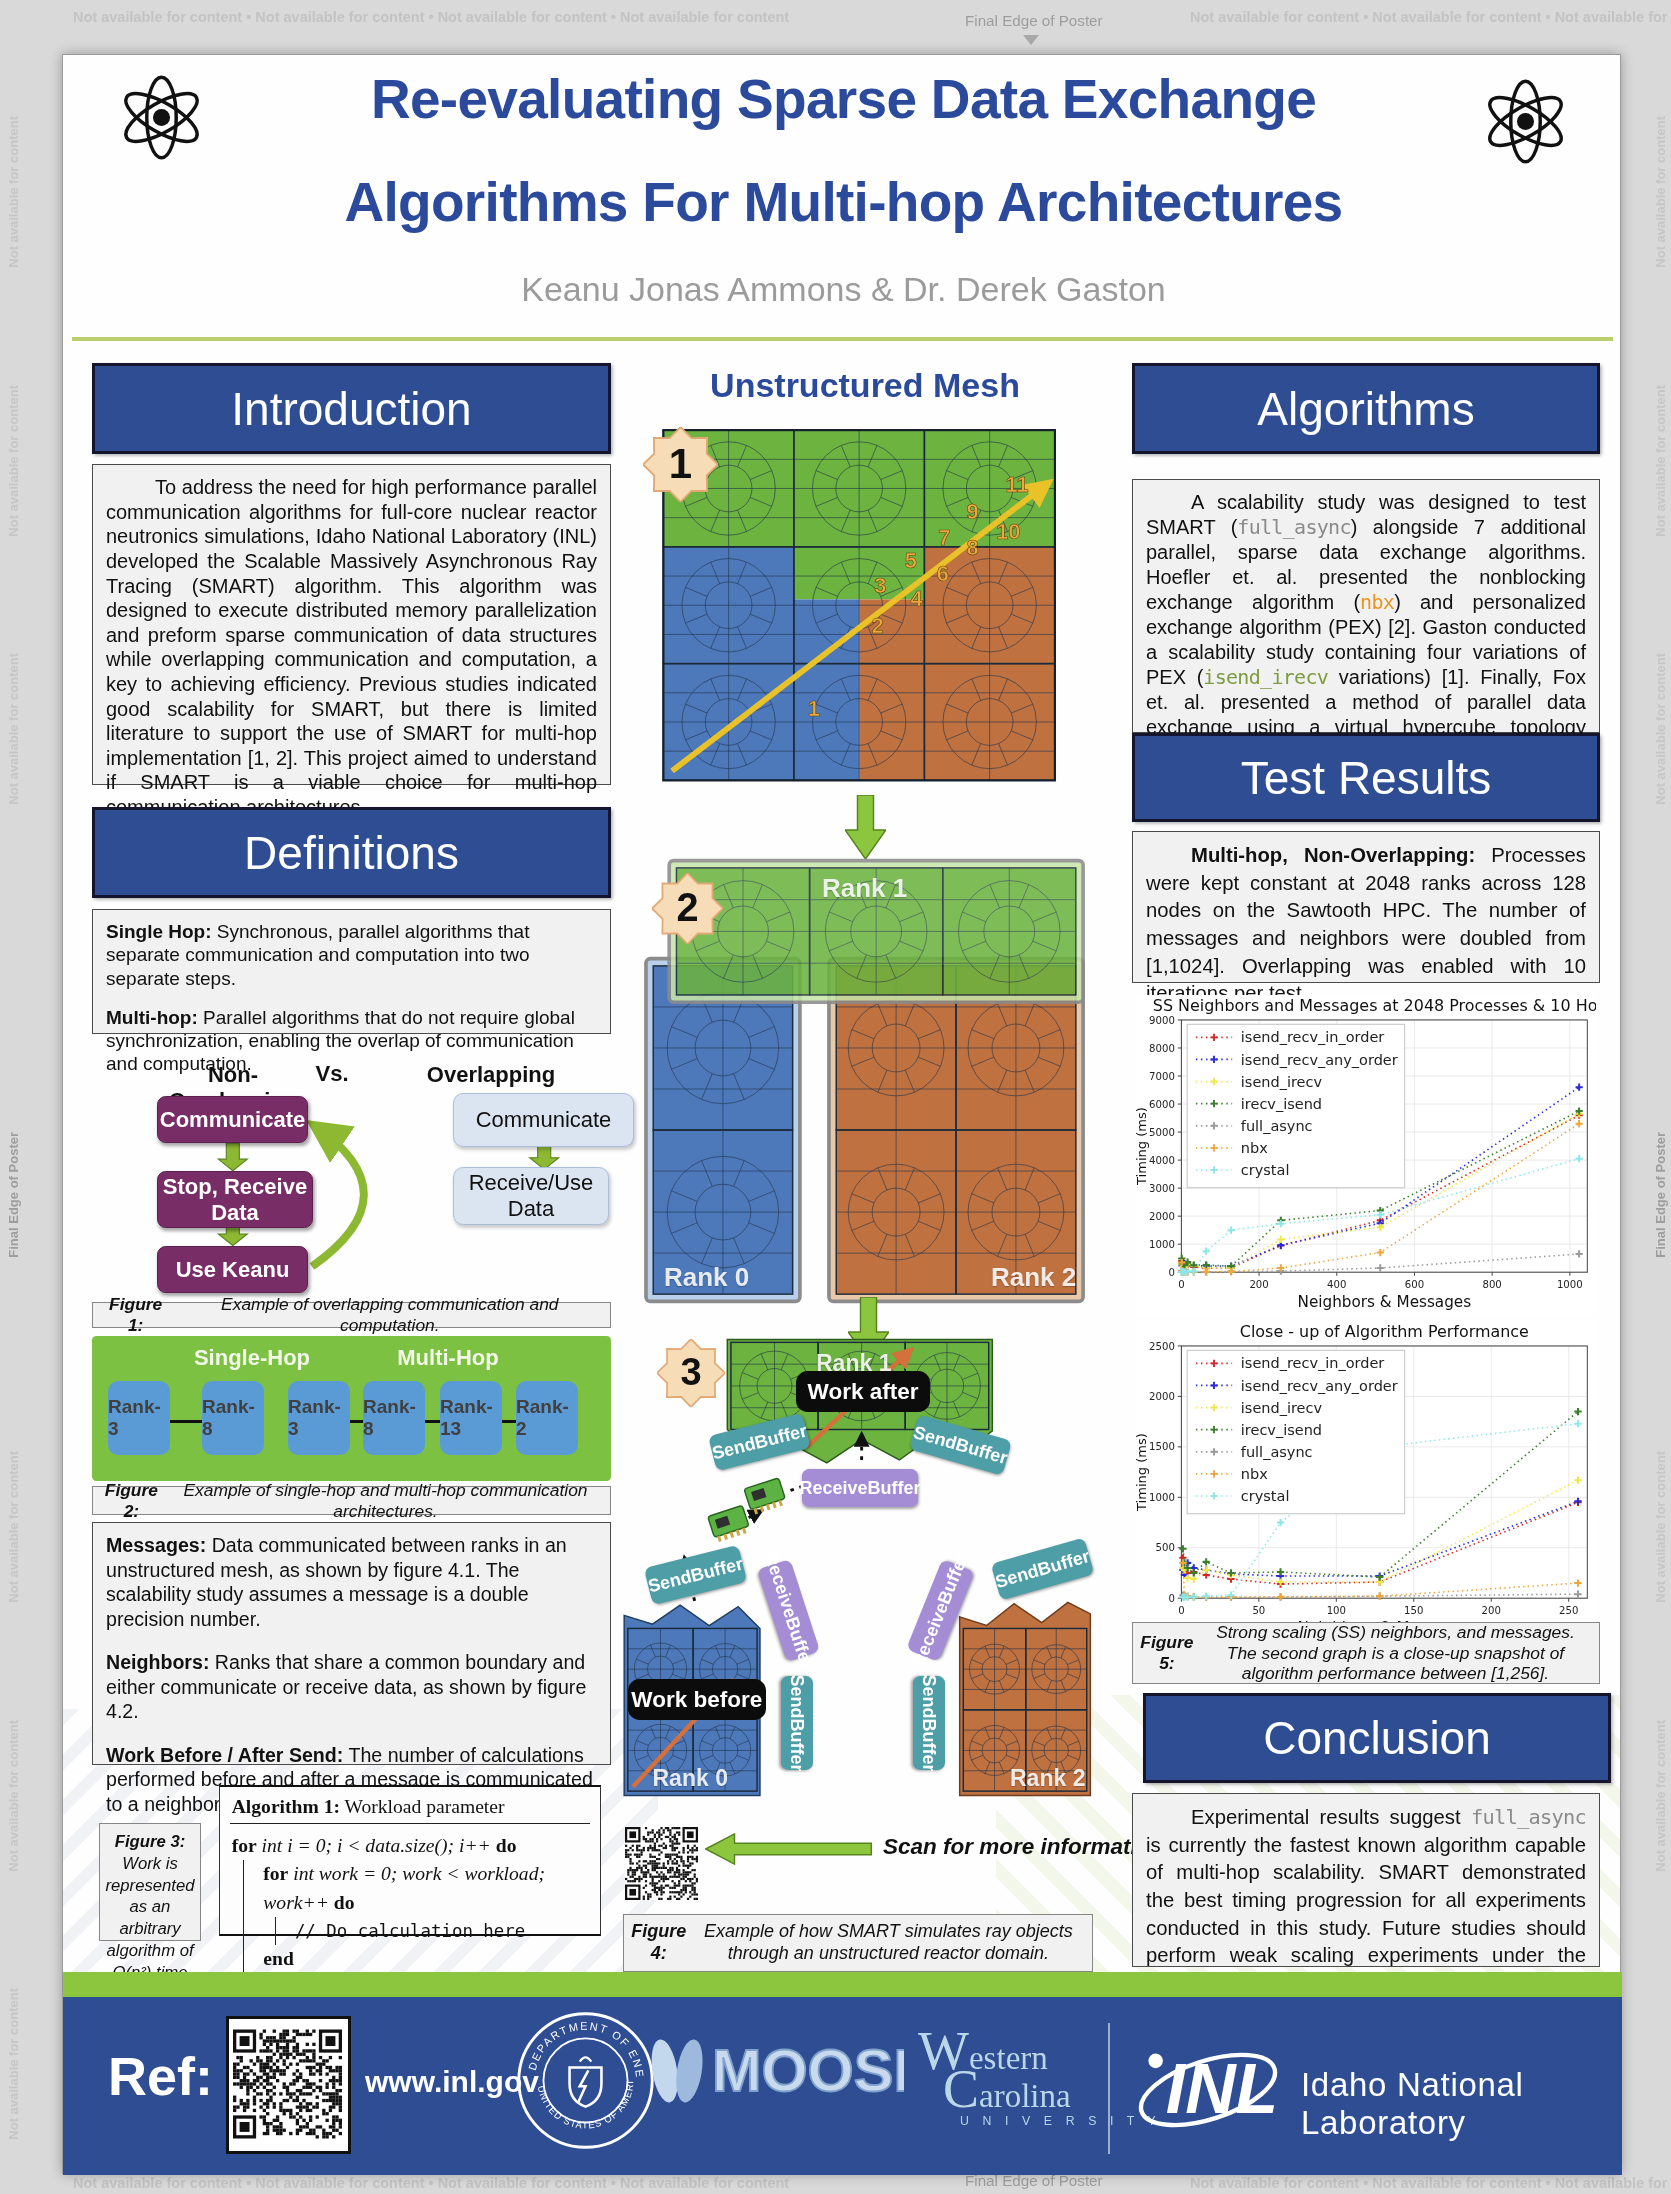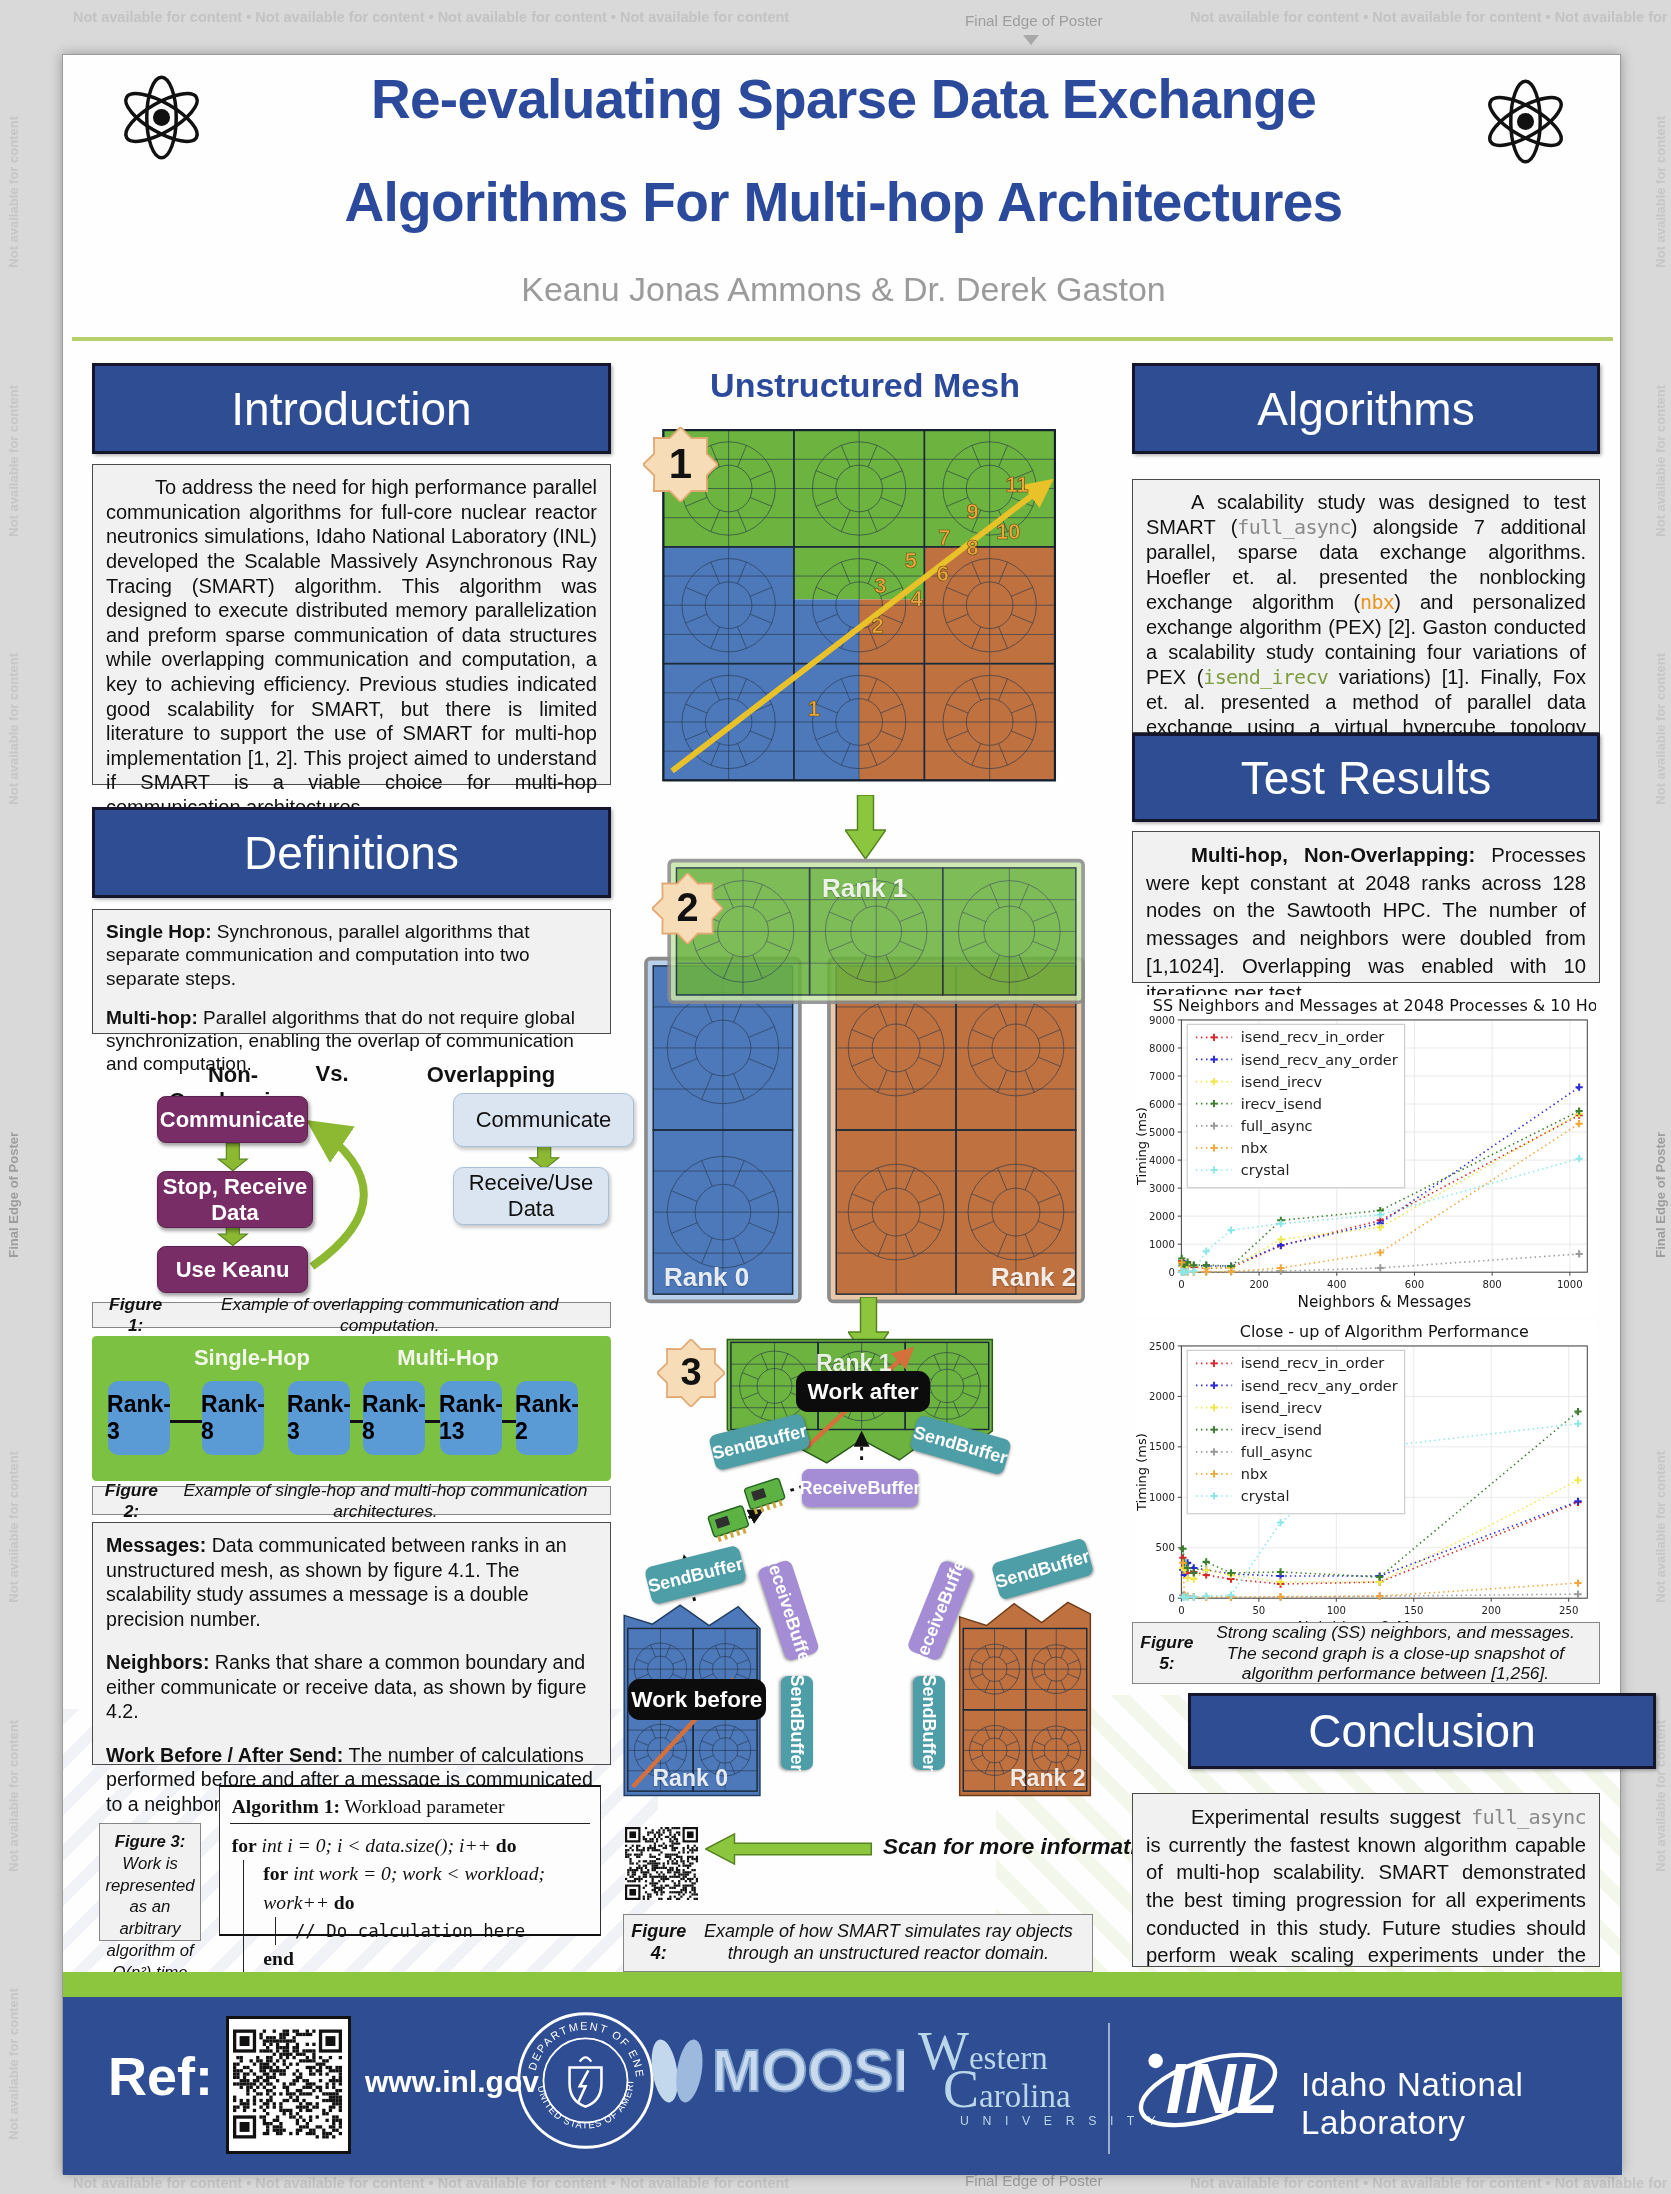--- a/index.html
+++ b/index.html
@@ -28,21 +28,21 @@
   .cap b{margin-right:5.8px}
   .codeword{font-family:"DejaVu Sans Mono",monospace;letter-spacing:-0.7px}
   .c-gray{color:#8a8a8a}.c-orange{color:#e8941e}.c-olive{color:#7d9c40}.c-sky{color:#93c6e8}
 
   .flow-label{position:absolute;font-weight:bold;font-size:22px;text-align:center}
   .pbox{position:absolute;background:#792d66;border:1.5px solid #5d214e;border-radius:8.7px;color:#fff;font-weight:bold;font-size:22px;display:flex;align-items:center;justify-content:center;text-align:center;box-shadow:1.5px 2.2px 3.6px rgba(0,0,0,.35);line-height:1.15}
   .lbox{position:absolute;background:#dbe5f1;border:1.5px solid #a9bfd8;border-radius:10.2px;color:#111;font-size:22px;display:flex;align-items:center;justify-content:center;text-align:center;box-shadow:1.5px 2.2px 3.6px rgba(0,0,0,.2)}
 
   .band{position:absolute;background:#7cc142;border-radius:4.4px}
   .band-label{position:absolute;color:#f2f7ea;font-weight:bold;font-size:22px;text-align:center}
-  .rank-card{position:absolute;background:#5b9bd5;border-radius:10.2px;color:#000000;font-weight:bold;font-size:23px;display:flex;align-items:center;justify-content:center}
+  .rank-card{position:absolute;background:#5b9bd5;border-radius:10.2px;color:#404040;font-weight:bold;font-size:19px;display:flex;align-items:center;justify-content:center}
 
   .sideCap{position:absolute;background:#f1f1f1;border:1.5px solid #868686;font-size:16.7px;font-style:italic;text-align:center;padding:7.3px 4.4px;line-height:1.3}
   .algo{position:absolute;background:#fdfdfd;border:1.5px solid #333;border-top:2.9px double #111;border-bottom:2.9px double #111;font-family:"Liberation Serif",serif;padding:5.8px 10.2px}
   .algo-title{font-size:19.6px;border-bottom:1.5px solid #222;padding:2.9px 1.5px 5.8px}
   .algo-body{font-size:19.6px;font-style:italic;padding:7.3px 1.5px 2.9px;line-height:1.45}
   .algo-body b{font-style:normal}
   .algo-blk{border-left:1.5px solid #222;margin-left:11.6px;padding-left:19px}
   .mono{font-family:"DejaVu Sans Mono",monospace;font-style:normal;font-size:17.4px}
 
   .mid-h{position:absolute;text-align:center;color:#2b4a9c;font-weight:bold;font-size:34px}
@@ -1562,21 +1562,21 @@
       <line x1="84" x2="134" y1="241" y2="241" stroke="#8ce8e8" stroke-width="2.4" stroke-dasharray="2 5"></line>
       <path d="M104 241h10M109 236v10" stroke="#8ce8e8" stroke-width="2.6" fill="none"></path>
       <text x="146" y="248" font-size="20" fill="#222" font-family="DejaVu Sans, sans-serif">crystal</text>
     </svg>
 
   <div class="cap" style="left:1069px;top:1567px;width:468px;height:62px;font-size:17.4px">
     <b>Figure 5:</b>
     <span>Strong scaling (SS) neighbors, and messages. The second graph is a close-up snapshot of algorithm performance between [1,256].</span>
   </div>
 
-  <div class="sec-h" style="left:1125px;top:1638px;width:468px;height:76px">
+  <div class="sec-h" style="left:1080px;top:1638px;width:468px;height:90px">
     <span>Conclusion</span>
   </div>
   <div class="tbox just" style="left:1069px;top:1738px;width:468px;height:174px;font-size:20.3px;line-height:1.36">
     <p><span style="display:inline-block;width:45px"></span><span>Experimental results suggest </span><span class="codeword c-gray">full_async</span><span> is currently the fastest known algorithm capable of multi-hop scalability.  SMART demonstrated the best timing progression for all experiments conducted in this study. Future studies should perform weak scaling experiments under the same test parameters.</span></p>
   </div>
 
   <div class="footer-green"></div>
   <div class="footer-blue"></div>
   <div class="ref" style="left:45px;top:1990px">Ref:</div>
   <div class="qr-frame" style="left:163px;top:1961px;width:125px;height:138px">

